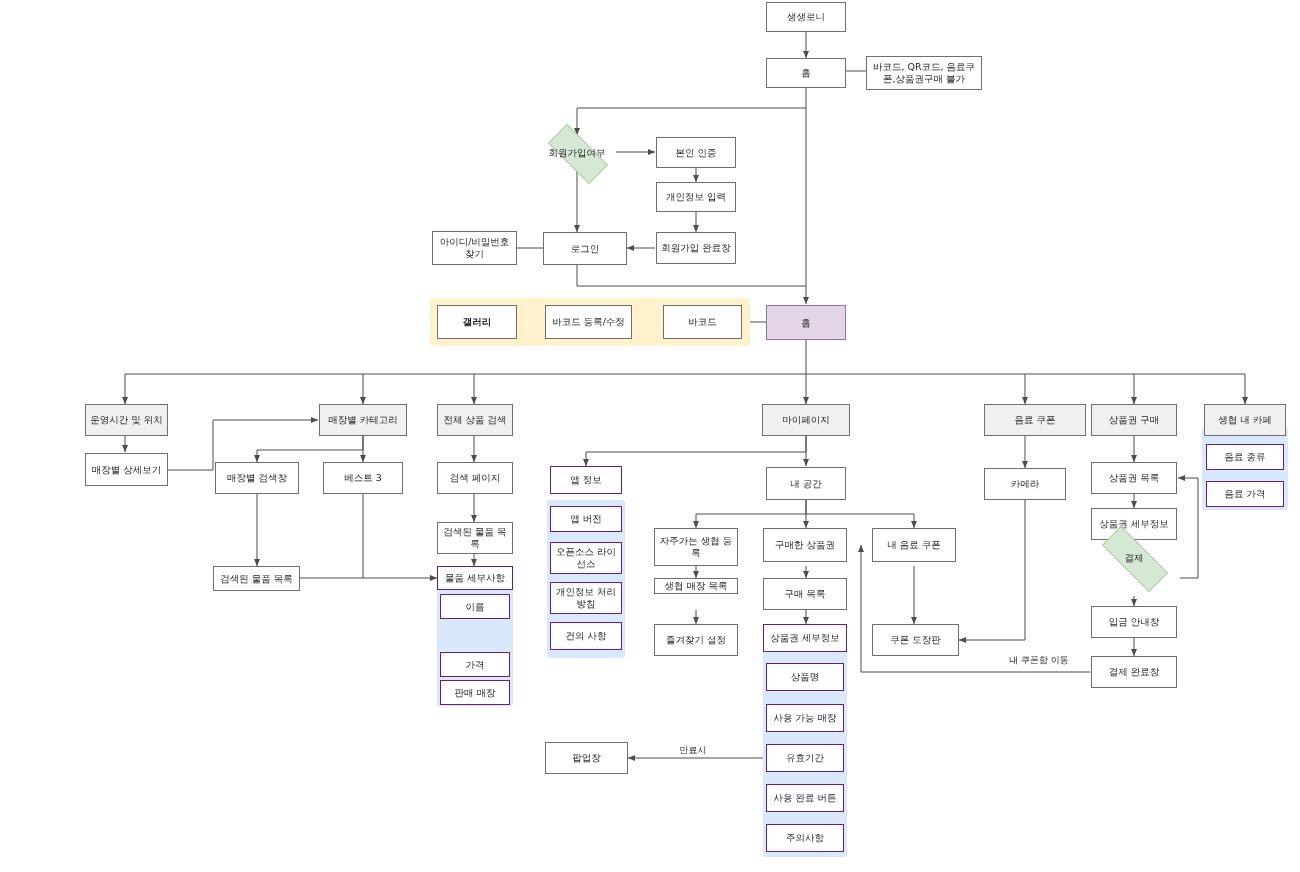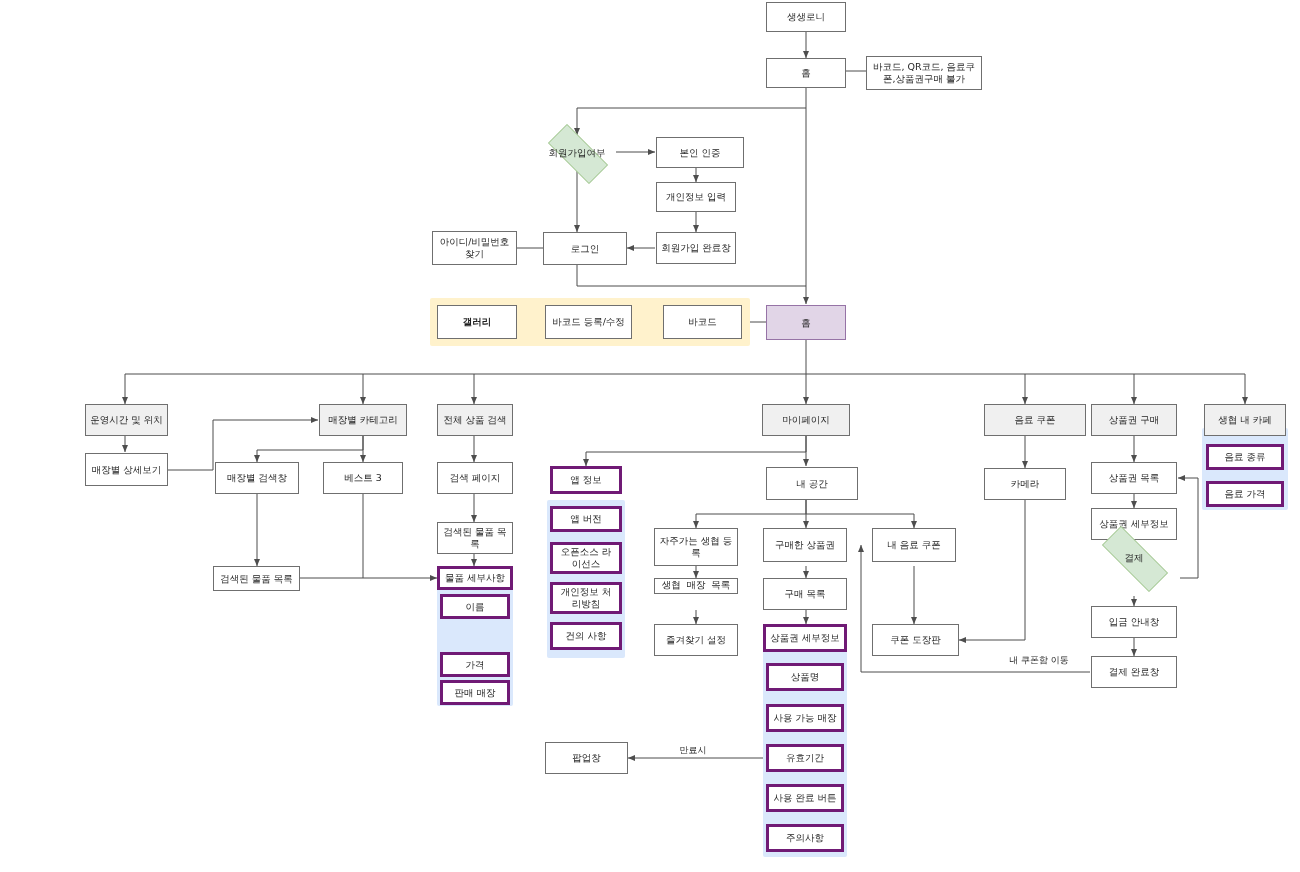--- a/index.html
+++ b/index.html
@@ -6,21 +6,21 @@
   html,body{margin:0;padding:0;background:#ffffff;}
   body{font-family:"DejaVu Sans","Liberation Sans",sans-serif;}
   #canvas{position:relative;width:1300px;height:872px;background:#fff;overflow:hidden;}
   #wires{position:absolute;left:0;top:0;width:1300px;height:872px;}
   .node{position:absolute;box-sizing:border-box;display:flex;align-items:center;
         justify-content:center;text-align:center;font-size:9.5px;line-height:1.25;
         color:#1f1f1f;padding:1px 3px;z-index:3;}
   .n-plain{background:#ffffff;border:1px solid #6f6f6f;}
   .n-gray{background:#f0f0f0;border:1px solid #6f6f6f;}
   .n-purple{background:#e1d5e7;border:1px solid #9673a6;}
-  .n-blue{background:#ffffff;border:3px solid #701a75;}
+  .n-blue{background:#ffffff;border:1px solid #701a75;}
   .group{position:absolute;z-index:1;border-radius:2px;}
   .g-blue{background:#dae8fc;}
   .g-yellow{background:#fff2cc;}
   .diamond{position:absolute;z-index:3;display:flex;align-items:center;
            justify-content:center;text-align:center;font-size:9.5px;color:#1f1f1f;}
   .diamond .dshape{position:absolute;left:0;top:0;width:100%;height:100%;
            background:#d5e8d4;border:1px solid #82b366;
            transform:rotate(45deg) scale(0.707);}
   .diamond .dlabel{position:relative;z-index:4;white-space:nowrap;}
   .edge-label{position:absolute;z-index:4;font-size:9px;color:#1f1f1f;
@@ -147,21 +147,21 @@
 
   <div class="node n-plain" style="left:766px;top:58px;width:80px;height:30px;">홈</div>
 
   <div class="node n-plain" style="left:866px;top:56px;width:116px;height:34px;">바코드, QR코드, 음료쿠폰,상품권구매 불가</div>
 
   <div class="diamond" style="left:537px;top:135px;width:80px;height:36px;">
     <span class="dshape"></span>
     <span class="dlabel">회원가입여부</span>
   </div>
 
-  <div class="node n-plain" style="left:656px;top:137px;width:88px;height:31px;">본인 인증</div>
+  <div class="node n-plain" style="left:656px;top:137px;width:80px;height:31px;">본인 인증</div>
 
   <div class="node n-plain" style="left:656px;top:182px;width:80px;height:30px;">개인정보 입력</div>
 
   <div class="node n-plain" style="left:656px;top:232px;width:80px;height:32px;">회원가입 완료창</div>
 
   <div class="node n-plain" style="left:432px;top:231px;width:85px;height:34px;">아이디/비밀번호 찾기</div>
 
   <div class="node n-plain" style="left:543px;top:232px;width:84px;height:33px;">로그인</div>
 
   <div class="node n-plain" style="left:437px;top:305px;width:80px;height:34px;font-weight:bold;">갤러리</div>
@@ -203,25 +203,25 @@
   <div class="node n-blue" style="left:550px;top:506px;width:72px;height:26px;">앱 버전</div>
 
   <div class="node n-blue" style="left:550px;top:542px;width:72px;height:32px;">오픈소스 라이선스</div>
 
   <div class="node n-blue" style="left:550px;top:582px;width:72px;height:32px;">개인정보 처리방침</div>
 
   <div class="node n-blue" style="left:550px;top:622px;width:72px;height:28px;">건의 사항</div>
 
   <div class="node n-gray" style="left:762px;top:404px;width:88px;height:32px;">마이페이지</div>
 
-  <div class="node n-plain" style="left:766px;top:467px;width:92px;height:33px;">내 공간</div>
+  <div class="node n-plain" style="left:766px;top:467px;width:80px;height:33px;">내 공간</div>
 
   <div class="node n-plain" style="left:654px;top:528px;width:84px;height:38px;">자주가는 생협 등록</div>
 
-  <div class="node n-plain" style="left:654px;top:578px;width:84px;height:16px;font-family:Liberation Mono, monospace;">생협 매장 목록</div>
+  <div class="node n-plain" style="left:654px;top:578px;width:84px;height:16px;">생협 매장 목록</div>
 
   <div class="node n-plain" style="left:654px;top:624px;width:84px;height:32px;text-align:right;">즐겨찾기 설정</div>
 
   <div class="node n-plain" style="left:763px;top:528px;width:84px;height:34px;">구매한 상품권</div>
 
   <div class="node n-plain" style="left:763px;top:578px;width:84px;height:32px;">구매 목록</div>
 
   <div class="node n-blue" style="left:763px;top:624px;width:84px;height:28px;">상품권 세부정보</div>
 
   <div class="node n-blue" style="left:766px;top:663px;width:78px;height:28px;">상품명</div>

